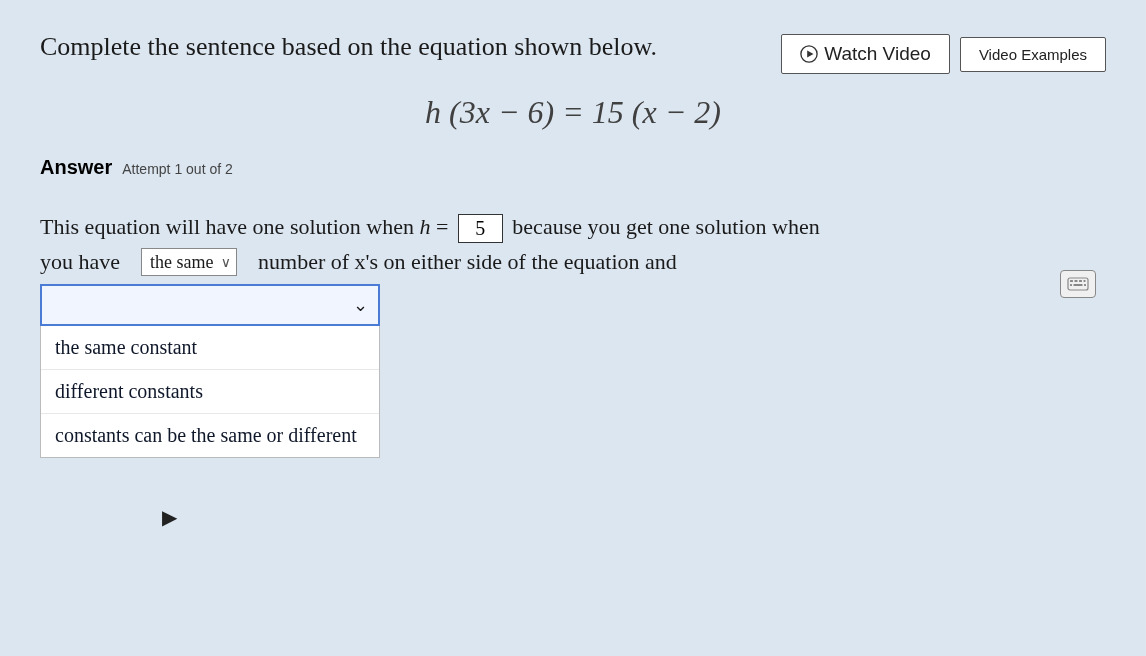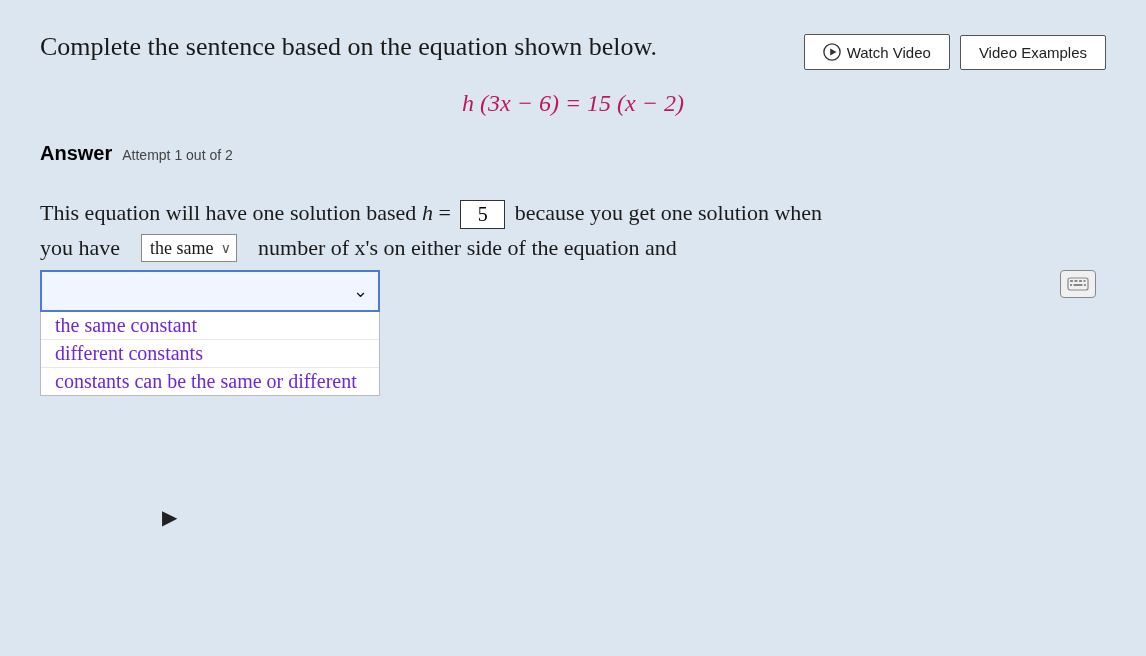--- a/index.html
+++ b/index.html
@@ -44,21 +44,21 @@
       margin-top: 4px;
     }
 
     .watch-video-btn {
       display: flex;
       align-items: center;
       gap: 6px;
       border: 1.5px solid #555;
       background: white;
       padding: 8px 18px;
-      font-size: 15px;
+      font-size: 19px;
       cursor: pointer;
       font-family: Arial, sans-serif;
       color: #222;
       border-radius: 2px;
     }
 
     .watch-video-btn .play-icon {
       width: 18px;
       height: 18px;
     }
@@ -74,23 +74,23 @@
       border-radius: 2px;
     }
 
     
     .equation-container {
       text-align: center;
       margin: 20px 0 25px 0;
     }
 
     .equation-text {
-      font-size: 24px;
+      font-size: 32px;
       font-family: Georgia, 'Times New Roman', serif;
-      color: #be185d;
+      color: #404040;
       font-style: italic;
     }
 
     
     .answer-label {
       font-size: 18px;
       font-family: Arial, sans-serif;
       margin-bottom: 16px;
       display: flex;
       align-items: baseline;
@@ -203,24 +203,24 @@
       background: white;
       border: 1px solid #bbb;
       border-top: none;
       position: absolute;
       top: 100%;
       left: 0;
       z-index: 10;
     }
 
     .dropdown-option {
-      padding: 2px 14px;
+      padding: 10px 14px;
       font-size: 20px;
       font-family: Georgia, serif;
-      color: #6d28d9;
+      color: #0f172a;
       cursor: pointer;
       border-bottom: 1px solid #e8e8e8;
     }
 
     .dropdown-option:last-child {
       border-bottom: none;
     }
 
     .open-dropdown-box {
       display: flex;
@@ -288,21 +288,21 @@
         <rect x="12" y="3" width="3" height="2" rx="0.5" fill="#888"></rect>
         <rect x="16.5" y="3" width="2" height="2" rx="0.5" fill="#888"></rect>
         <rect x="3" y="7" width="2" height="2" rx="0.5" fill="#888"></rect>
         <rect x="6.5" y="7" width="9" height="2" rx="0.5" fill="#888"></rect>
         <rect x="17" y="7" width="2" height="2" rx="0.5" fill="#888"></rect>
       </svg>
     </div>
   </div>
 
   <div class="sentence-line">
-    <span>This equation will have one solution based</span>
+    <span>This equation will have one solution when</span>
     <span> <i>h</i> =</span>
     <input class="inline-input" type="text" value="5" style="">
     <span>because you get one solution when</span>
   </div>
 
   <div class="second-line">
     <span>you have</span>
     <div class="dropdown-wrapper">
       <select class="dropdown-select">
         <option value="the same" selected="">the same</option>

